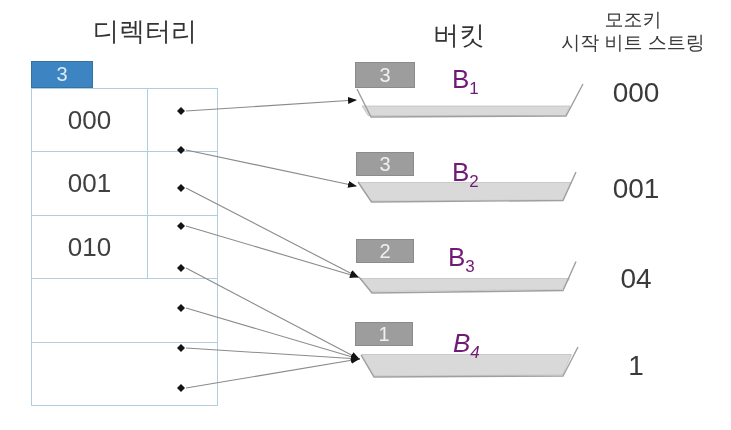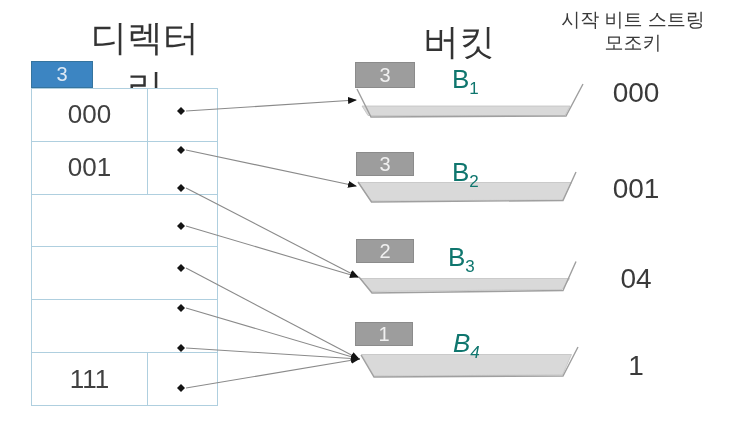--- a/index.html
+++ b/index.html
@@ -1,20 +1,20 @@
 <!DOCTYPE html>
 <html><head>
 <meta charset="utf-8">
 <style>
   html,body{margin:0;padding:0;background:#fff;}
   .canvas{
     position:relative;width:731px;height:430px;background:#ffffff;
     font-family:"Liberation Sans","DejaVu Sans",sans-serif;color:#3d3d3d;overflow:hidden;
   }
-  .title{position:absolute;font-size:36px;text-align:center;color:#333;}
+  .title{position:absolute;font-size:26px;text-align:center;color:#333;}
   #dir-title{left:83px;top:14px;width:124px;}
   #bucket-title{left:416px;top:18px;width:86px;font-family:Liberation Mono, monospace;}
   #key-header{position:absolute;left:554px;top:8px;width:158px;font-size:19px;line-height:23px;text-align:center;color:#3a3a3a;}
   #global-depth{
     position:absolute;left:31px;top:61px;width:62px;height:27px;box-sizing:border-box;
     background:#3c85c2;border:1px solid #35749f;color:#dde9f4;
     font-size:20px;text-align:center;line-height:25px;
   }
   #dir-table{
     position:absolute;left:31px;top:88px;width:187px;height:318px;box-sizing:border-box;
@@ -32,67 +32,64 @@
   .tray-outline{fill:none;stroke:#9f9f9f;stroke-width:1.4;stroke-linejoin:miter;}
   .badge{
     position:absolute;width:58px;height:24px;box-sizing:border-box;
     background:#9d9d9d;border:1px solid #8b8b8b;color:#f0f0f0;
     font-size:20px;text-align:center;line-height:23px;
   }
   #badge-0{left:355px;top:62px;width:60px;height:26px;line-height:25px;}
   #badge-1{left:356px;top:152px;}
   #badge-2{left:356px;top:239px;}
   #badge-3{left:355px;top:322px;}
-  .bucket-label{position:absolute;font-size:26px;color:#0f766e;}
+  .bucket-label{position:absolute;font-size:26px;color:#701a75;}
   .bucket-label sub{font-size:17px;}
   #blabel-0{left:452px;top:64px;}
   #blabel-1{left:452px;top:157px;text-align:right;}
   #blabel-2{left:448px;top:242px;}
   #blabel-3{left:453px;top:328px;font-style:italic;}
   .start-bits{position:absolute;left:574px;width:124px;text-align:center;font-size:28px;color:#3a3a3a;}
   #bits-0{top:77px;}
   #bits-1{top:173px;}
   #bits-2{top:263px;}
   #bits-3{top:350px;}
 </style>
 </head>
 <body>
 
 <div class="canvas">
 
   <div class="title" id="dir-title">디렉터리</div>
   <div class="title" id="bucket-title">버킷</div>
 
   <div id="key-header">
+    <div>모조키</div>
     <div>시작 비트 스트링</div>
-    <div>모조키</div>
   </div>
 
   <div id="global-depth">3</div>
 
   <div id="dir-table">
     <div class="dir-row">
       <div class="dir-label">000</div>
       <div class="dir-pointer"></div>
     </div>
     <div class="dir-row">
       <div class="dir-label">001</div>
       <div class="dir-pointer"></div>
     </div>
     <div class="dir-row">
+      <div class="dir-label">010</div>
       <div class="dir-pointer"></div>
     </div>
     <div class="dir-row">
       <div class="dir-pointer"></div>
     </div>
     <div class="dir-row">
-      <div class="dir-pointer"></div>
-    </div>
-    <div class="dir-row">
-      <div class="dir-label">111</div>
       <div class="dir-pointer"></div>
     </div>
   </div>
 
   <svg id="arrow-layer" width="731" height="430" viewBox="0 0 731 430">
     <defs>
       <marker id="arrowhead" markerWidth="9" markerHeight="7" refX="8" refY="3.5" orient="auto" markerUnits="userSpaceOnUse">
         <path d="M0,0 L9,3.5 L0,7 Z" fill="#141414"></path>
       </marker>
     </defs>

